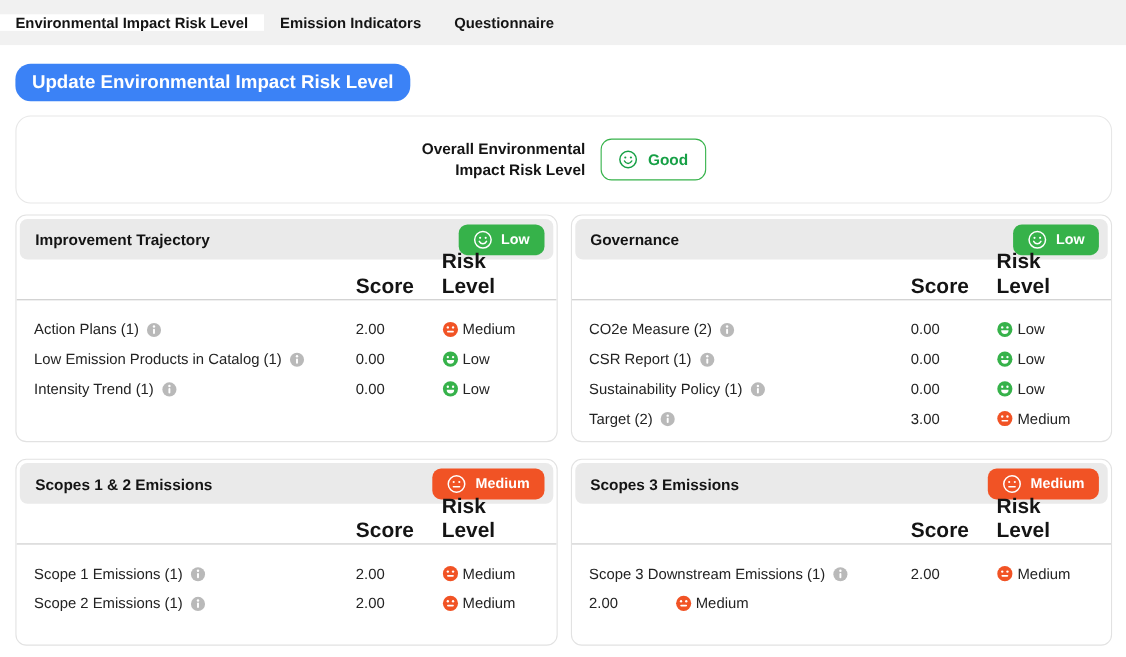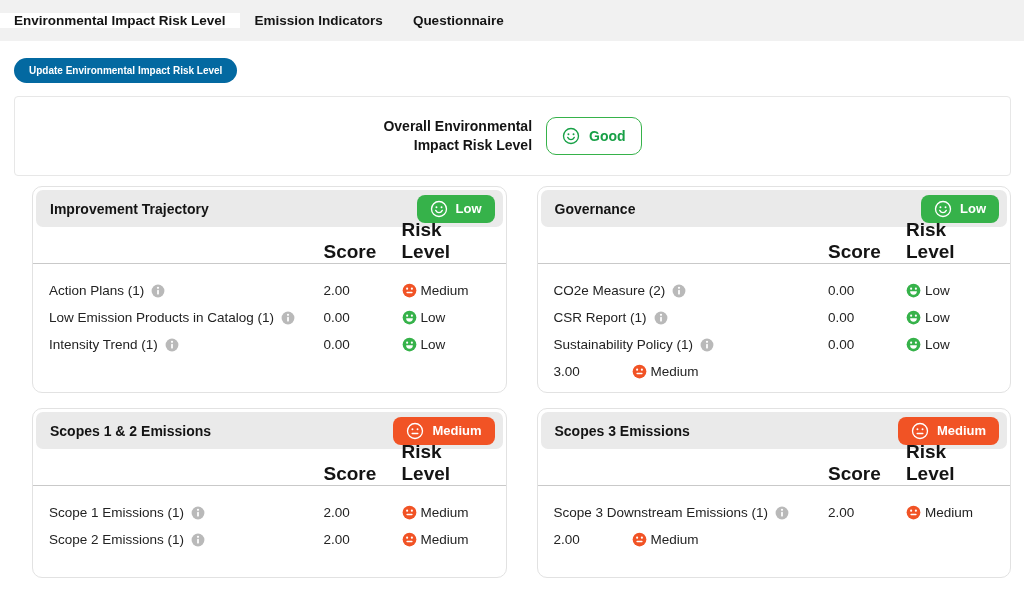--- a/index.html
+++ b/index.html
@@ -17,32 +17,32 @@
     padding: 0 15px;
     font-size: 13.5px; font-weight: bold; color: #141414;
     white-space: nowrap; cursor: pointer;
   }
   .tab.active { background: #ffffff; padding: 0 14px; }
 
   
   .btn-row { margin: 17px 14px 0 14px; }
   .update-btn {
     display: inline-block;
-    background: #0369a1; color: #ffffff;
+    background: #3b82f6; color: #ffffff;
     font-family: "Liberation Sans", sans-serif;
-    font-size: 10px; font-weight: bold;
+    font-size: 17px; font-weight: bold;
     border: none; border-radius: 14px;
     padding: 7px 15px; cursor: pointer;
   }
 
   
   .overall {
     margin: 13px 13px 0 14px;
     height: 80px;
-    border: 1px solid #e7e7e7; border-radius: 4px;
+    border: 1px solid #e7e7e7; border-radius: 14px;
     display: flex; align-items: center; justify-content: center; gap: 14px;
   }
   .overall-label {
     text-align: right; font-size: 14px; font-weight: bold; line-height: 1.35; color: #141414;
   }
   .good-badge {
     display: flex; align-items: center; gap: 9px;
     border: 1.5px solid #36B24A; border-radius: 10px;
     padding: 9px 15px;
     color: #17A046; font-size: 14px; font-weight: bold;
@@ -53,21 +53,21 @@
   .grid {
     margin: 10px 13px 0 14px;
     display: grid;
     grid-template-columns: 1fr 1fr;
     grid-template-rows: 207px 170px;
     gap: 15px 12px;
   }
   .card {
     border: 1px solid #e2e2e2; border-radius: 10px;
     background: #ffffff; overflow: hidden;
-    display: flex; flex-direction: column; margin-left: 18px;
+    display: flex; flex-direction: column;
   }
   .card-header {
     background: #eaeaea;
     margin: 3px; border-radius: 7px;
     height: 37px; flex: 0 0 37px;
     display: flex; align-items: center;
     padding: 0 8px 0 14px;
   }
   .card-title { font-size: 14px; font-weight: bold; color: #141414; }
   .pill {
@@ -310,20 +310,30 @@
   <circle cx="12" cy="12" r="11" fill="#36B24A"></circle>
   <circle cx="8.2" cy="9" r="1.7" fill="#fff"></circle>
   <circle cx="15.8" cy="9" r="1.7" fill="#fff"></circle>
   <path d="M6.6 13.2h10.8a5.4 5.4 0 0 1-10.8 0z" fill="#fff"></path>
 </svg>
             </span>
         <span>Low</span>
       </span>
         </div>
         <div class="row">
+      <span class="row-label">
+        <span>Target (2)</span>
+        <span class="info">
+              <svg viewBox="0 0 24 24" width="14" height="14">
+  <circle cx="12" cy="12" r="11" fill="#B9B9B9"></circle>
+  <circle cx="12" cy="6.6" r="1.9" fill="#fff"></circle>
+  <rect x="10.5" y="10" width="3" height="8.2" rx="1.5" fill="#fff"></rect>
+</svg>
+            </span>
+      </span>
       <span class="row-score">3.00</span>
       <span class="row-risk">
         <span style="display:flex;align-items:center">
           <svg viewBox="0 0 24 24" width="15" height="15">
   <circle cx="12" cy="12" r="11" fill="#F15325"></circle>
   <circle cx="8.2" cy="9" r="1.7" fill="#fff"></circle>
   <circle cx="15.8" cy="9" r="1.7" fill="#fff"></circle>
   <rect x="7" y="14" width="10" height="2.4" rx="1.2" fill="#fff"></rect>
 </svg>
             </span>

